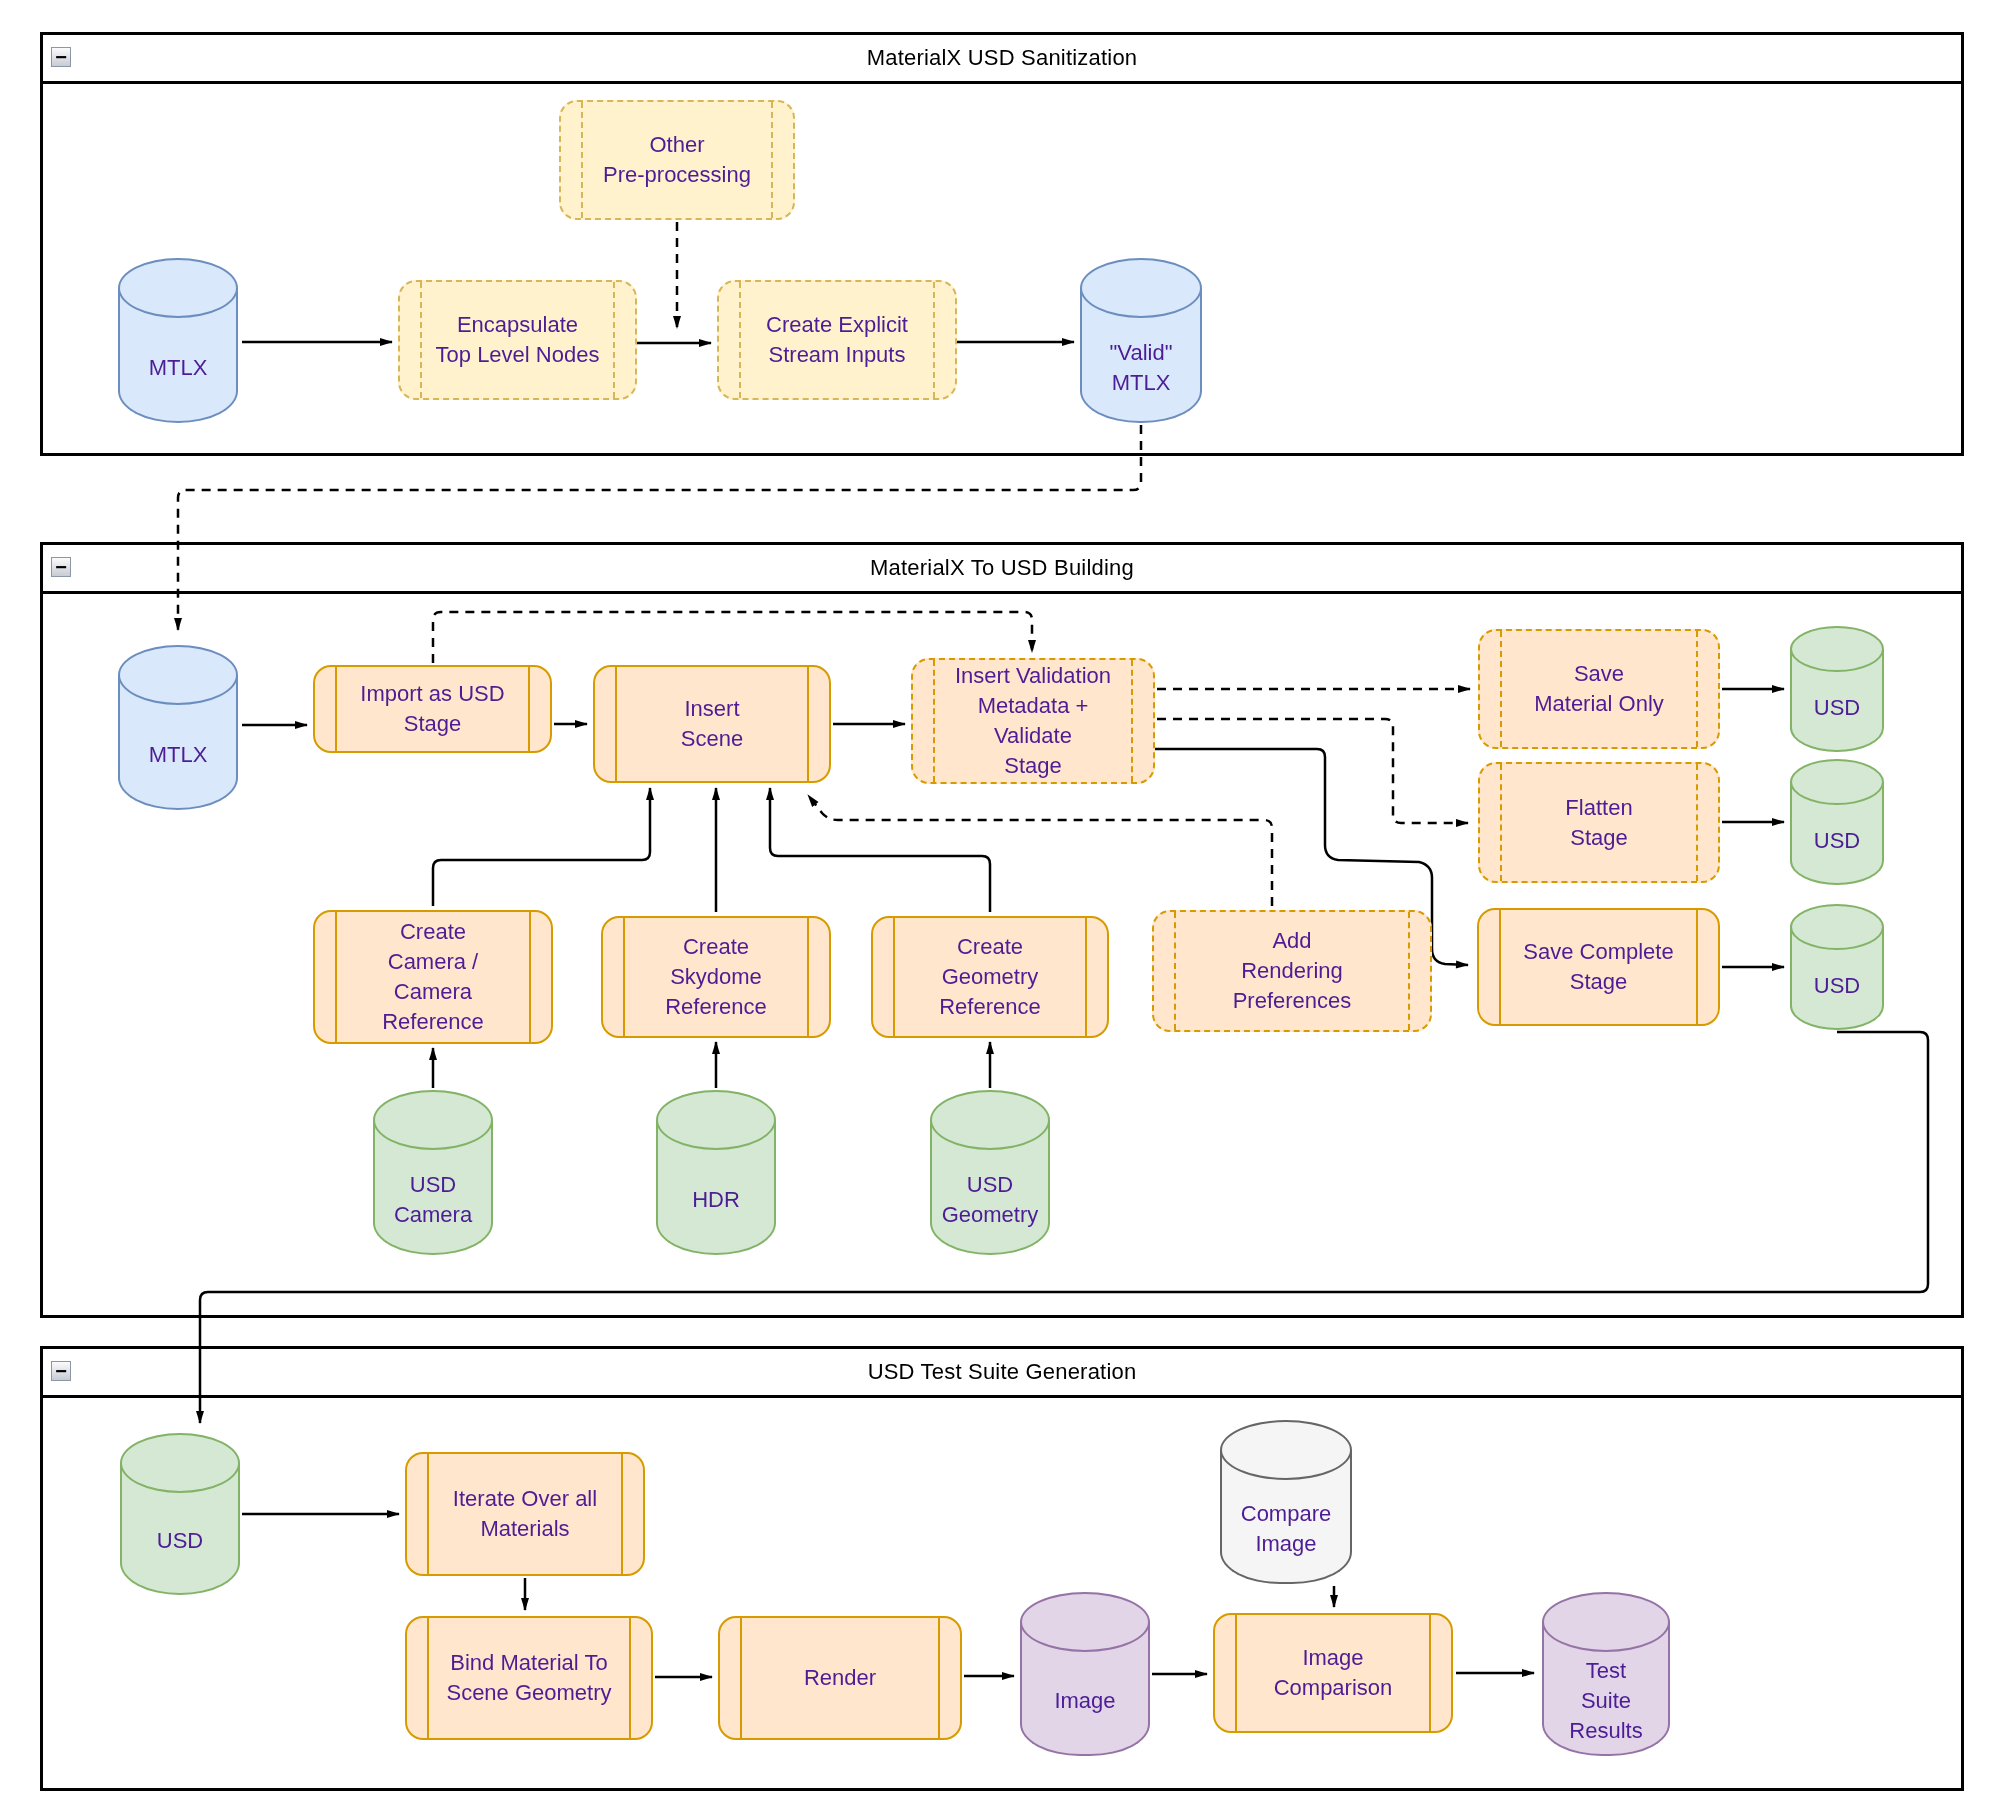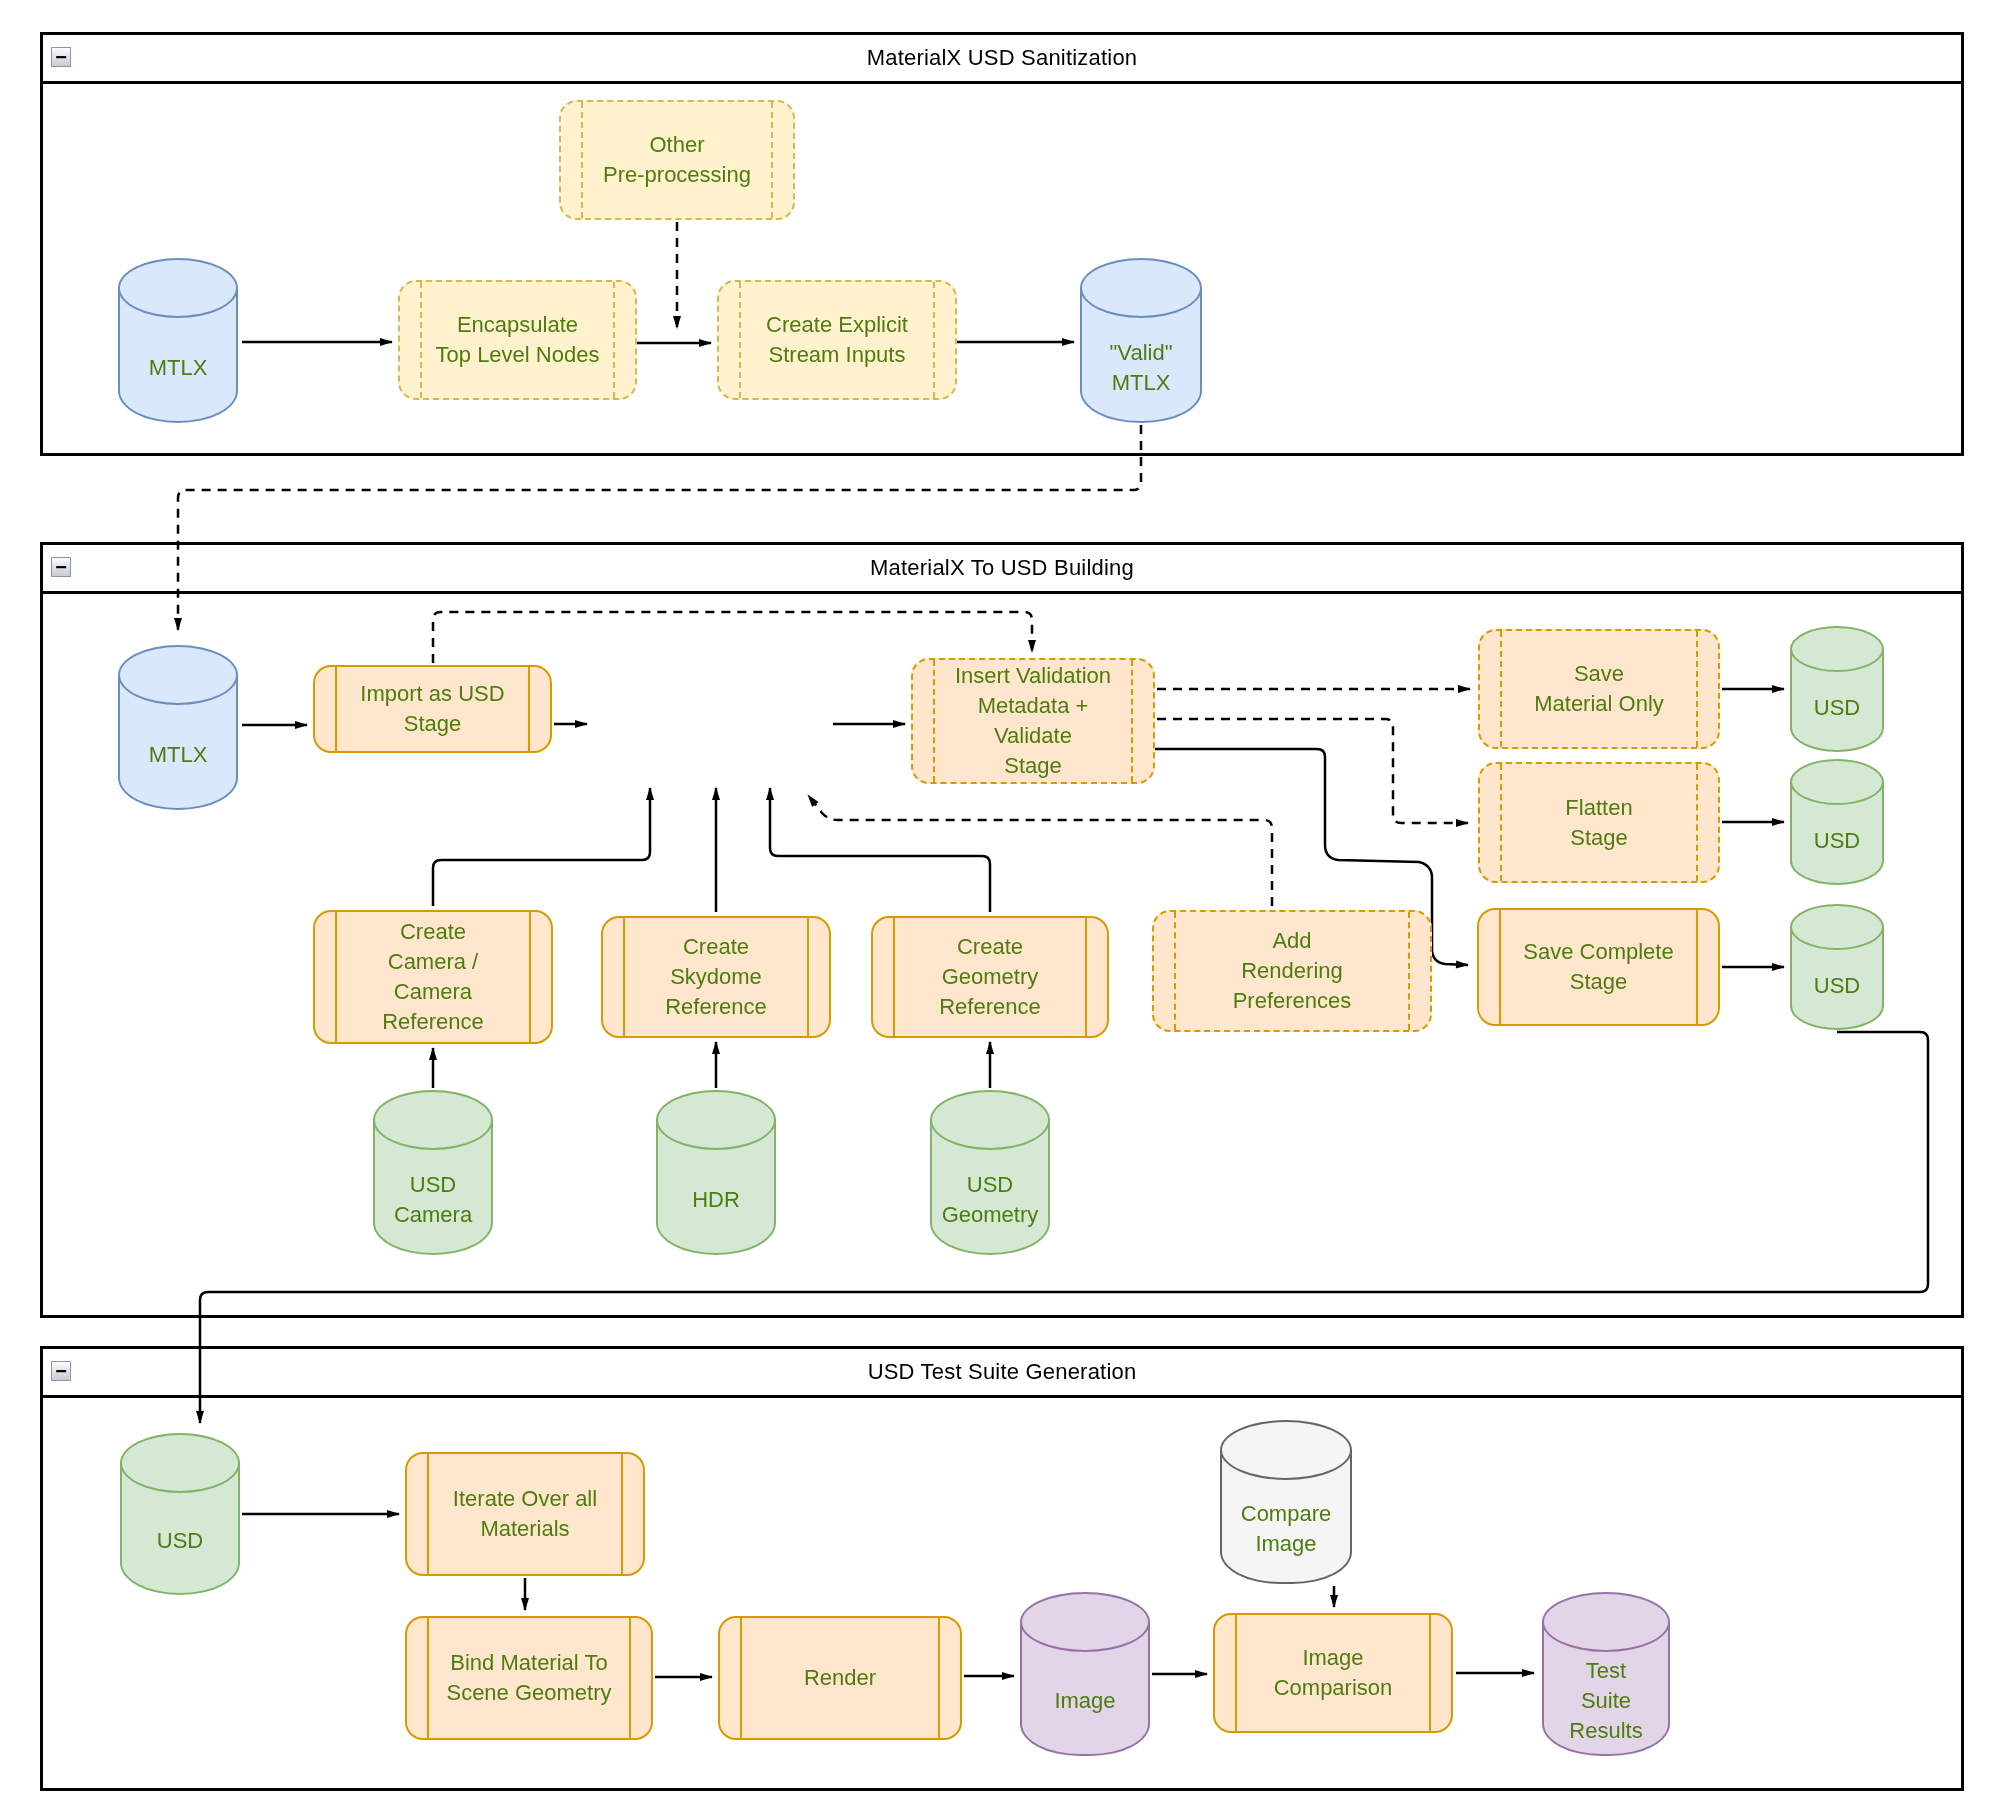--- a/index.html
+++ b/index.html
@@ -21,21 +21,21 @@
     border-radius:18px;display:flex;align-items:center;justify-content:center;text-align:center;
     z-index:3;}
   .process::before,.process::after{content:"";position:absolute;top:0;bottom:0;width:0;
     border-left:2px solid #D79B00;}
   .process::before{left:20px;}
   .process::after{right:20px;}
   .process.dashed{border-style:dashed;}
   .process.dashed::before,.process.dashed::after{border-left-style:dashed;}
   .process.yellow{background:#FFF2CC;border-color:#D6B656;}
   .process.yellow::before,.process.yellow::after{border-left-color:#D6B656;}
-  .label{white-space:pre-line;font-size:22px;line-height:30px;color:#4d7c0f;padding:0 22px;}
+  .label{white-space:pre-line;font-size:22px;line-height:30px;color:#4c1d95;padding:0 22px;}
   
   .cylinder{position:absolute;z-index:3;}
   .cyl-top{position:absolute;left:0;right:0;top:0;height:60px;box-sizing:border-box;
     border:2px solid var(--s);background:var(--f);border-radius:50%;z-index:2;}
   .cyl-body{position:absolute;left:0;right:0;top:30px;bottom:0;box-sizing:border-box;
     border:2px solid var(--s);border-top:none;background:var(--f);
     border-radius:0 0 60px 60px / 0 0 32px 32px;z-index:1;}
   .cyl-label{position:absolute;left:0;right:0;top:58px;bottom:4px;display:flex;
     align-items:center;justify-content:center;text-align:center;z-index:3;padding:0 4px;}
   .cylinder.small .cyl-top{height:46px;}
@@ -149,20 +149,24 @@
 
   <div class="cylinder blue" style="left:118px;top:645px;width:120px;height:165px">
     <div class="cyl-top"></div>
     <div class="cyl-body"></div>
     <div class="cyl-label label">MTLX</div>
   </div>
   <div class="process" style="left:313px;top:665px;width:239px;height:88px">
     <span class="label">Import as USD
 Stage</span>
   </div>
+  <div class="process" style="left:593px;top:665px;width:238px;height:118px">
+    <span class="label">Insert
+Scene</span>
+  </div>
   <div class="process dashed" style="left:911px;top:658px;width:244px;height:126px">
     <span class="label">Insert Validation
 Metadata +
 Validate
 Stage</span>
   </div>
   <div class="process dashed" style="left:1478px;top:629px;width:242px;height:120px">
     <span class="label">Save
 Material Only</span>
   </div>

